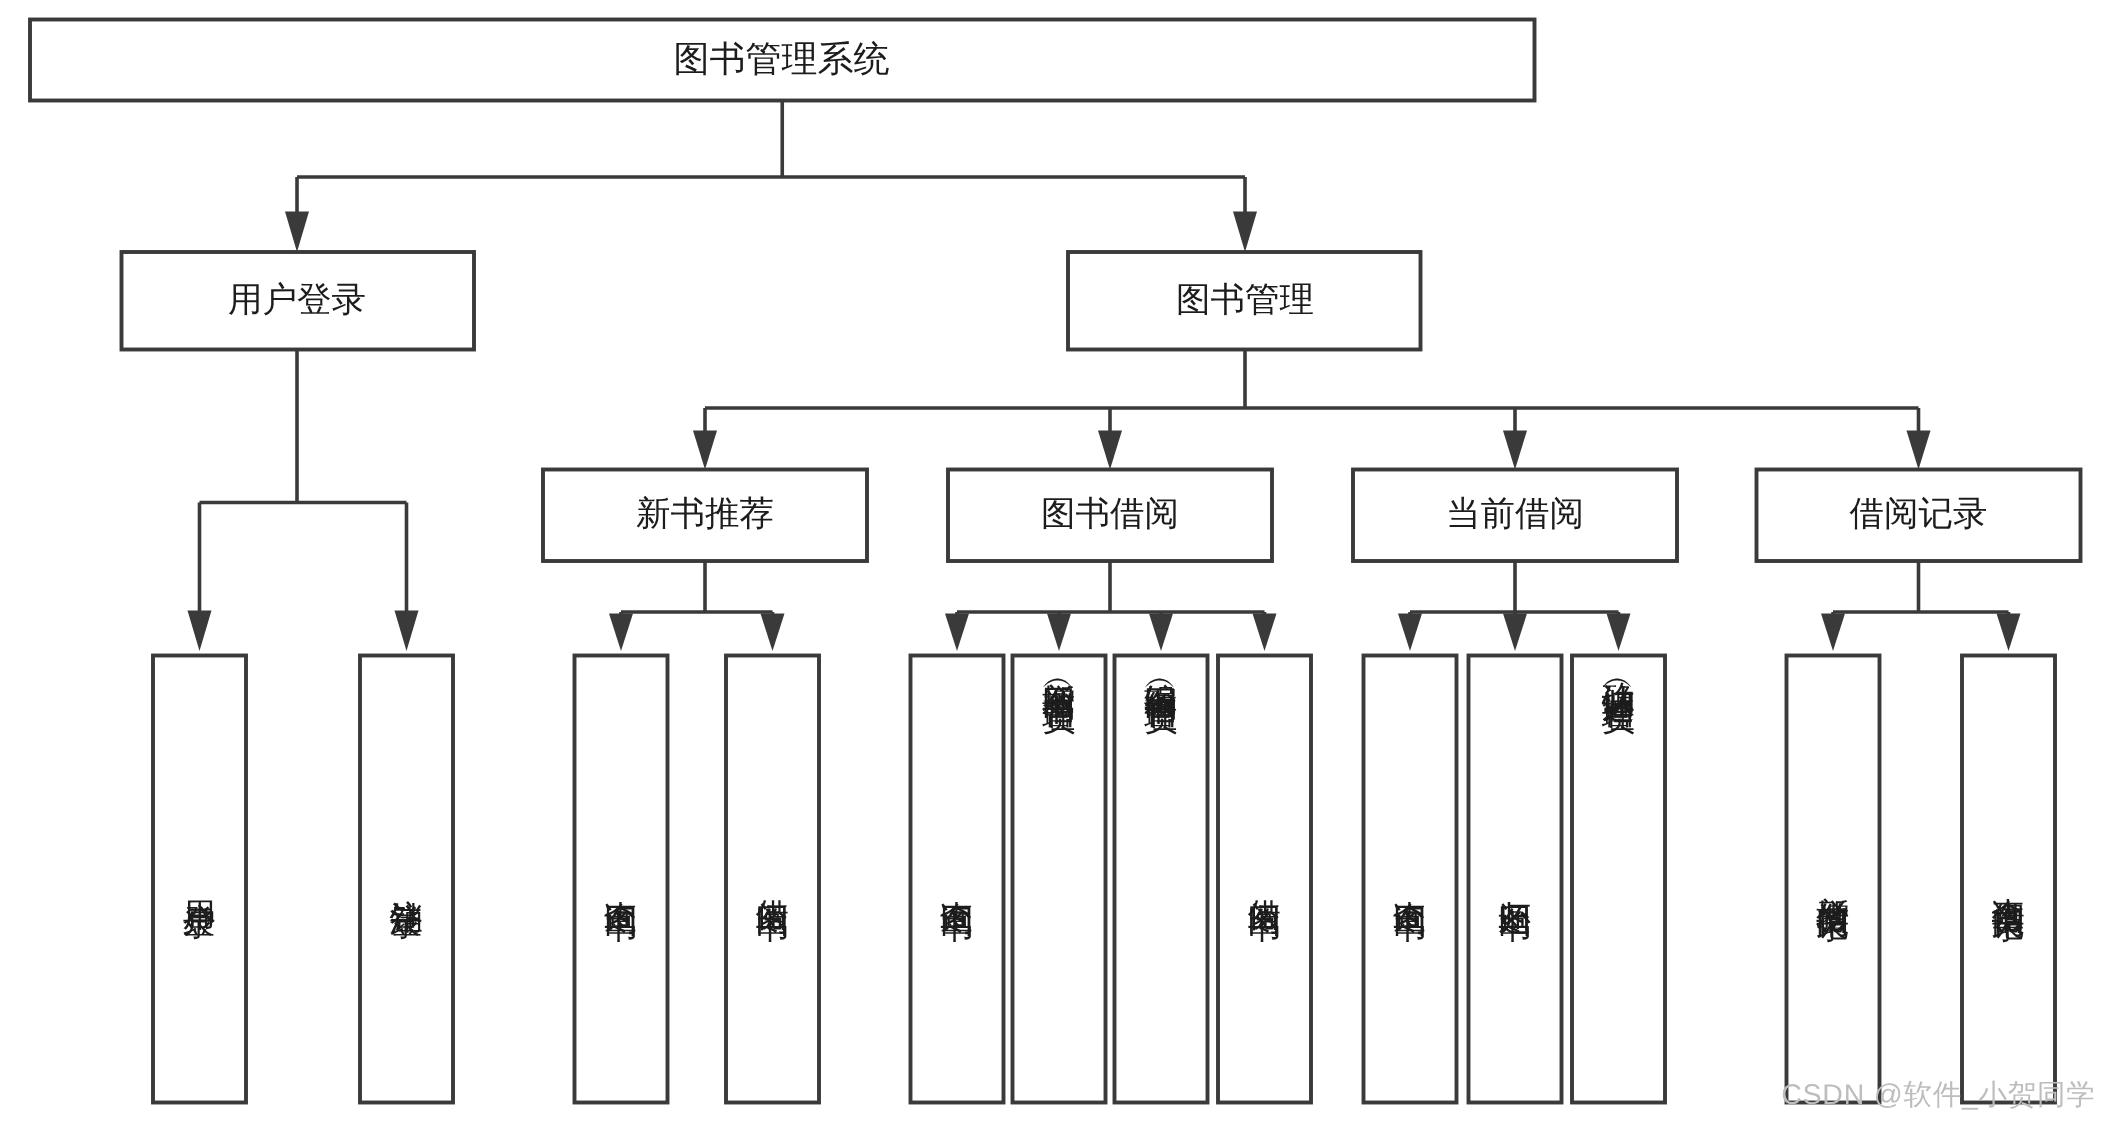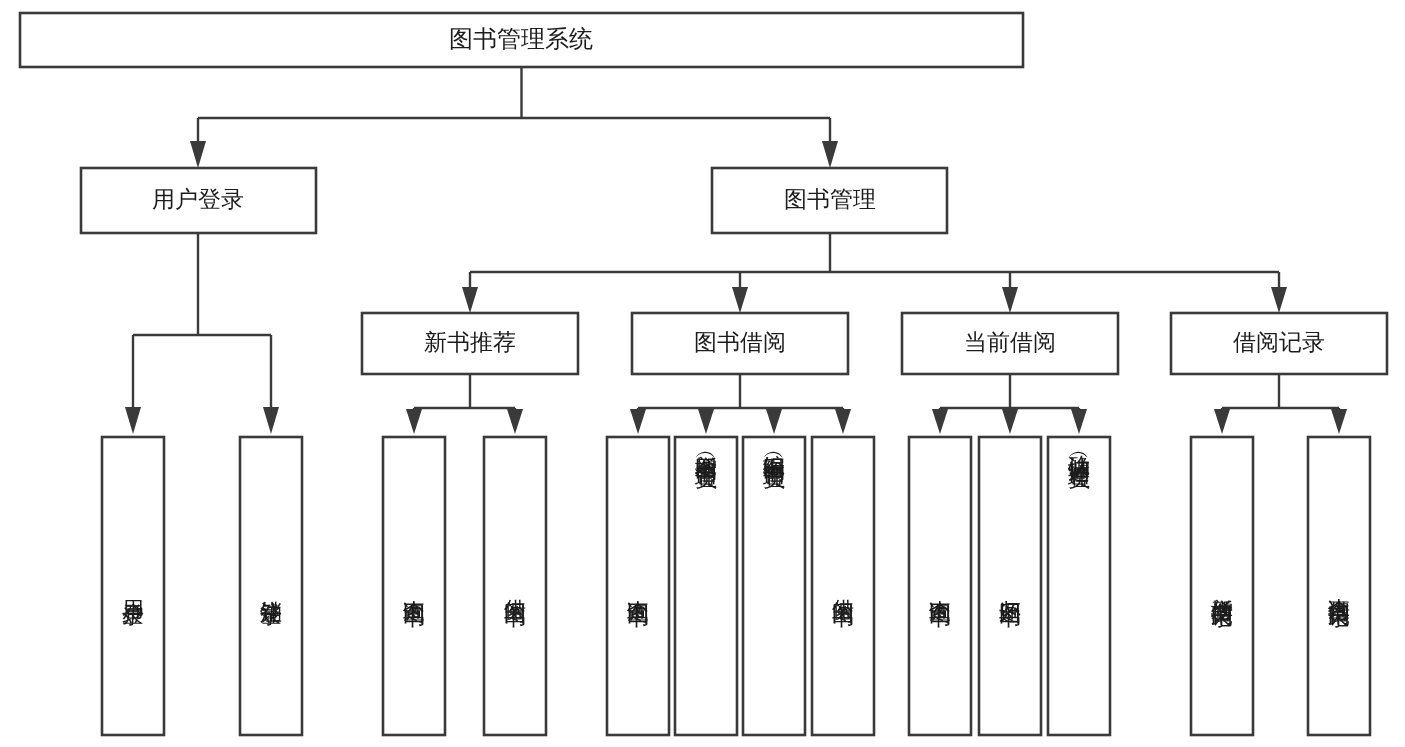--- a/index.html
+++ b/index.html
@@ -254,13 +254,14 @@
   <div class="leaf-label-wrap" style="left:1048px; top:437px; width:62px; height:298px; align-items:flex-start;">
     <span class="leaf-label">确认归还（管理员）</span>
   </div>
   <div class="leaf-label-wrap" style="left:1191px; top:437px; width:62px; height:298px;">
     <span class="leaf-label">新增借阅记录</span>
   </div>
   <div class="leaf-label-wrap" style="left:1308px; top:437px; width:62px; height:298px;">
     <span class="leaf-label">查询借阅记录</span>
   </div>
 
+  <div class="watermark">CSDN @软件_小贺同学</div>
 </div>
 
 </body></html>

